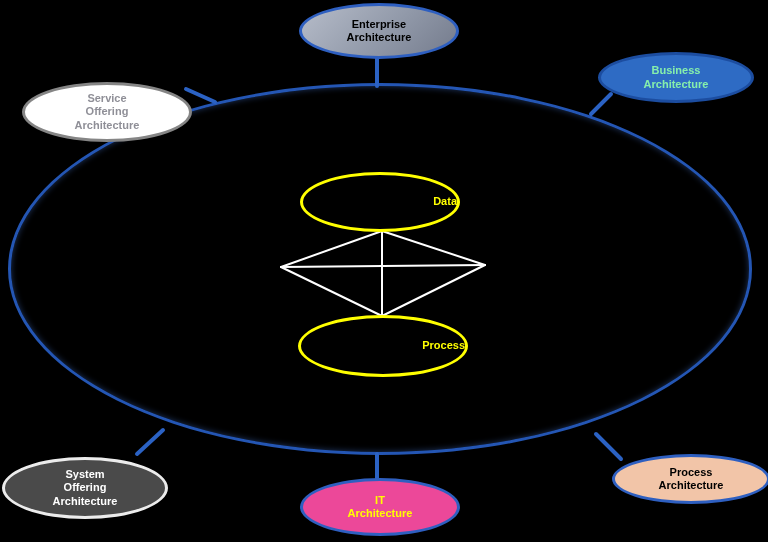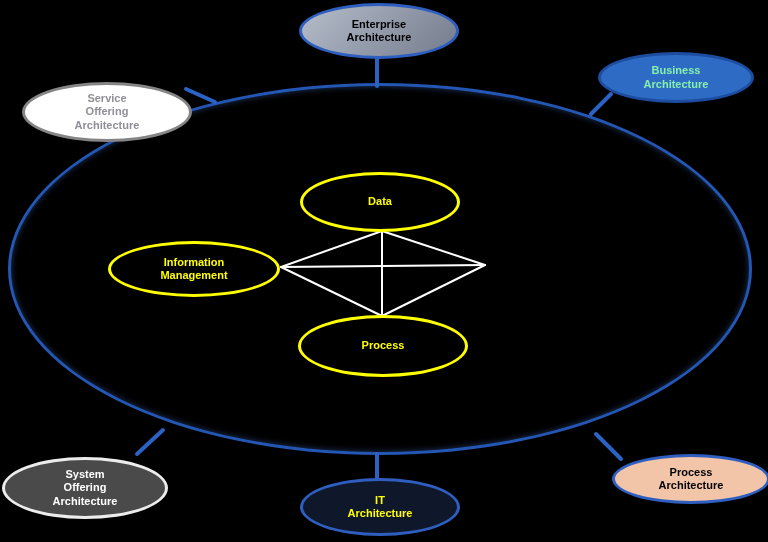--- a/index.html
+++ b/index.html
@@ -49,20 +49,21 @@
     font-weight: bold;
     font-size: 11px;
     line-height: 1.2;
   }
   .node .lbl { white-space: pre-line; }
   
   .inner {
     background: #000;
     border: 3px solid #ffff00;
     color: #ffff00;
+    justify-content: flex-end;
   }
   .n-data     { left: 300px; top: 172px; width: 160px; height: 60px; }
   .n-im       { left: 108px; top: 241px; width: 172px; height: 56px; }
   .n-config   { left: 486px; top: 233px; width: 176px; height: 60px; }
   .n-records  { left: 298px; top: 315px; width: 170px; height: 62px; }
   
   .n-service {
     left: 22px; top: 48px; width: 170px; height: 60px;
     background: #ffffff;
     border: 3px solid #858585;
@@ -82,21 +83,21 @@
     color: #86efac;
   }
   .n-system {
     left: 2px; top: 457px; width: 166px; height: 62px;
     background: #4a4a4a;
     border: 3px solid #ececec;
     color: #ffffff;
   }
   .n-it {
     left: 300px; top: 478px; width: 160px; height: 58px;
-    background: #0f172a;
+    background: #ec4899;
     border: 3px solid #2e5fc0;
     color: #ffff00;
   }
   .n-process {
     left: 612px; top: 454px; width: 158px; height: 50px;
     background: #f2c5a8;
     border: 3px solid #2e5fc0;
     color: #000000;
   }
 </style>
@@ -125,24 +126,20 @@
       <line x1="137" y1="454" x2="163" y2="430"></line>
       <line x1="377" y1="454" x2="377" y2="481"></line>
       <line x1="621" y1="459" x2="596" y2="434"></line>
     </g>
   </svg>
 
 
   <div class="node inner n-data">
     <span class="lbl">Data</span>
   </div>
-  <div class="node inner n-im">
-    <span class="lbl">Information
-Management</span>
-  </div>
   <div class="node inner n-records">
     <span class="lbl">Process</span>
   </div>
 
   <div class="node n-service">
     <span class="lbl">Service
 Offering
 Architecture</span>
   </div>
   <div class="node n-enterprise">

